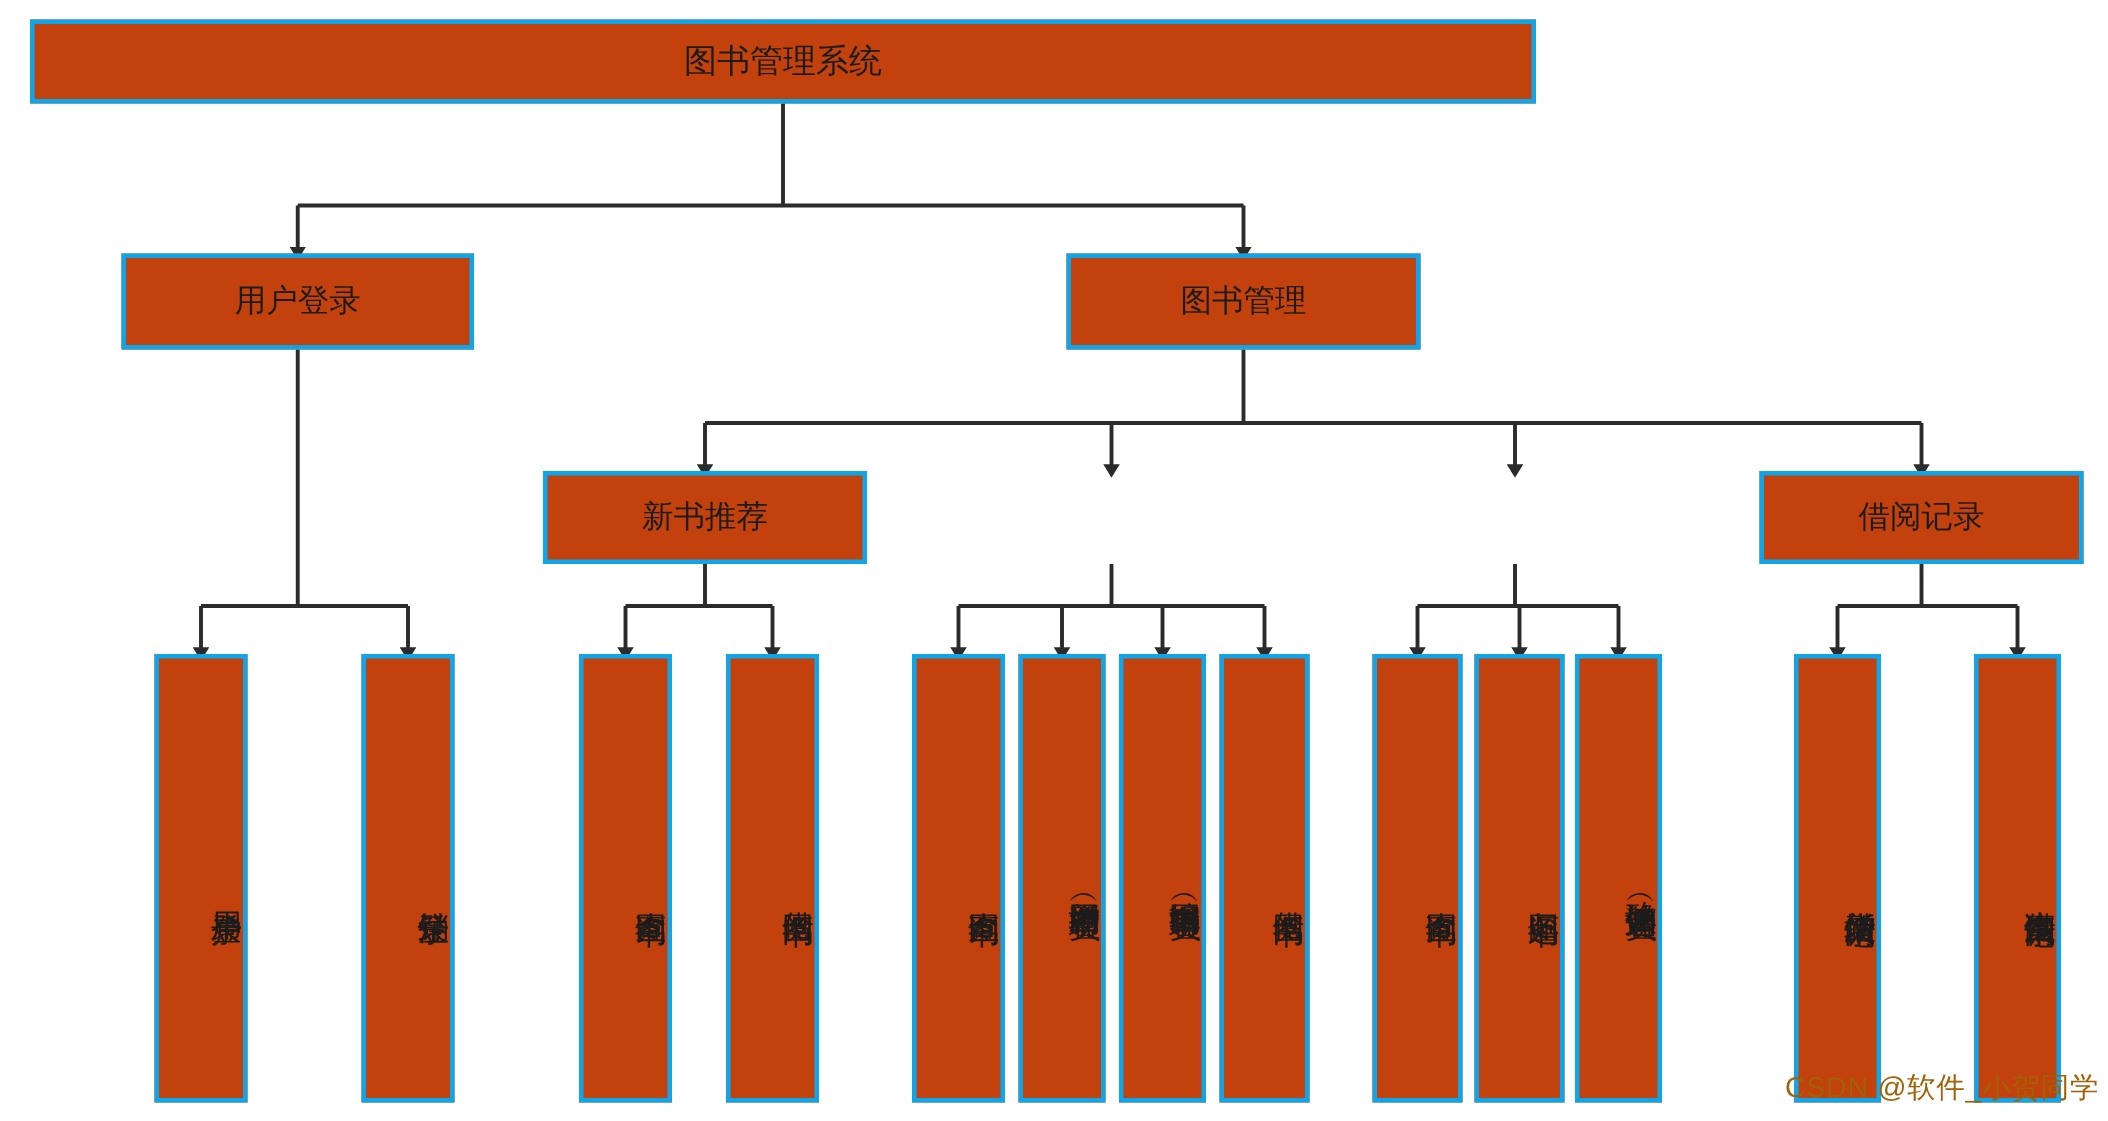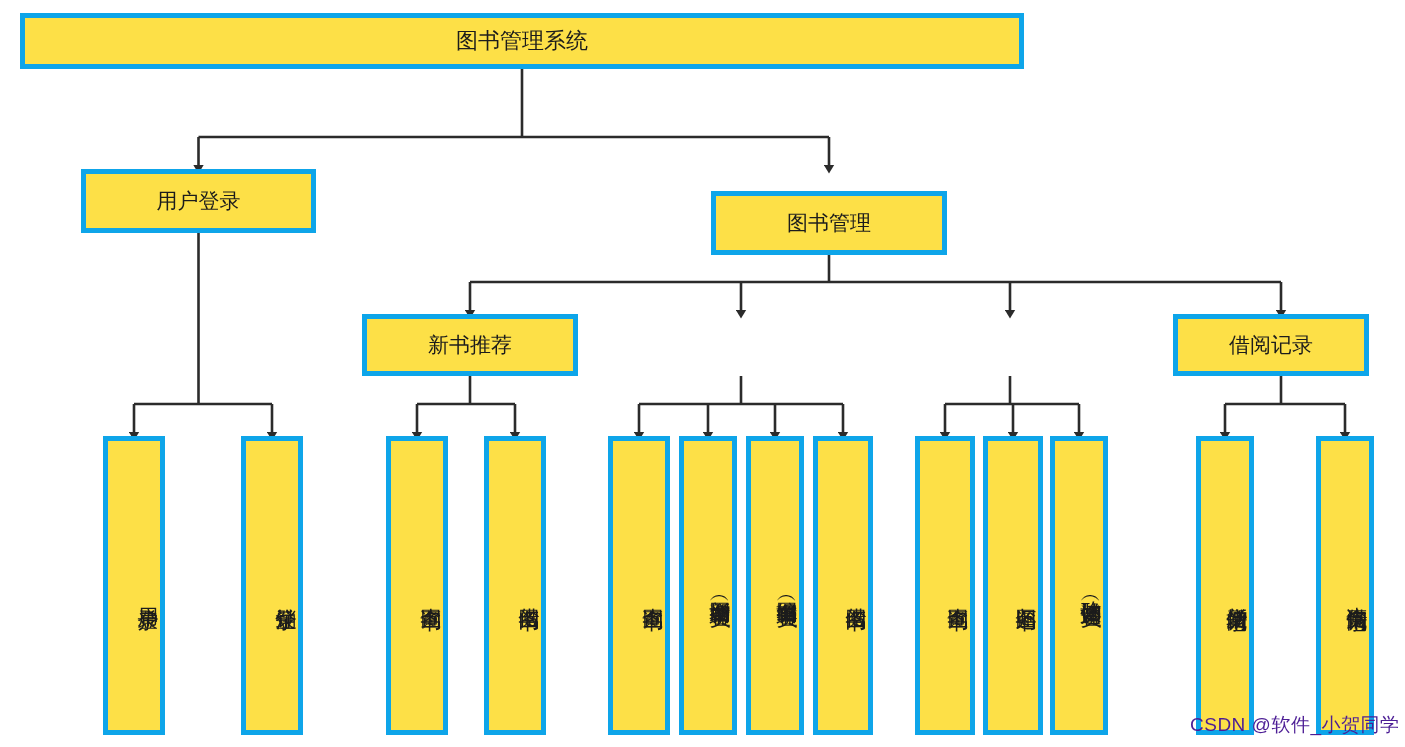--- a/index.html
+++ b/index.html
@@ -21,22 +21,22 @@
     position: absolute;
     left: 0;
     top: 0;
     width: 1405px;
     height: 747px;
     pointer-events: none;
   }
   .node {
     position: absolute;
     box-sizing: border-box;
-    border: 5px solid #0ea5e9;
-    background: #fde047;
+    border: 3px solid #0ea5e9;
+    background: #c2410c;
     display: flex;
     align-items: center;
     justify-content: center;
     color: #1c1c1c;
     line-height: 1.18;
     text-align: center;
   }
   .node.root {
     font-size: 22px;
   }
@@ -56,21 +56,21 @@
     letter-spacing: 1px;
   }
   .node.leaf.tall-text {
     padding-top: 6px;
   }
   .node-label {
     display: block;
   }
   #watermark {
     position: absolute;
-    color: #4c1d95;
+    color: #a16207;
     font-size: 19px;
     white-space: nowrap;
     letter-spacing: 0.5px;
   }
 </style>
 </head>
 <body>
 
 <div id="canvas">
 
@@ -118,31 +118,31 @@
   </svg>
 
   <div class="node root" style="left: 20px; top: 13px; width: 1004px; height: 56px;">
     <span class="node-label">图书管理系统</span>
   </div>
 
   <div class="node level2" style="left: 81px; top: 169px; width: 235px; height: 64px;">
     <span class="node-label">用户登录</span>
   </div>
 
-  <div class="node level2" style="left: 711px; top: 169px; width: 236px; height: 64px; margin-top: 22px;">
+  <div class="node level2" style="left: 711px; top: 169px; width: 236px; height: 64px;">
     <span class="node-label">图书管理</span>
   </div>
 
   <div class="node level3" style="left: 362px; top: 314px; width: 216px; height: 62px;">
     <span class="node-label">新书推荐</span>
   </div>
 
 
 
-  <div class="node level3" style="left: 1173px; top: 314px; width: 196px; height: 62px;">
+  <div class="node level3" style="left: 1173px; top: 314px; width: 216px; height: 62px;">
     <span class="node-label">借阅记录</span>
   </div>
 
   <div class="node leaf" style="left: 103px; top: 436px; width: 62px; height: 299px;">
     <span class="node-label">用户登录</span>
   </div>
 
   <div class="node leaf" style="left: 241px; top: 436px; width: 62px; height: 299px;">
     <span class="node-label">注销登录</span>
   </div>

